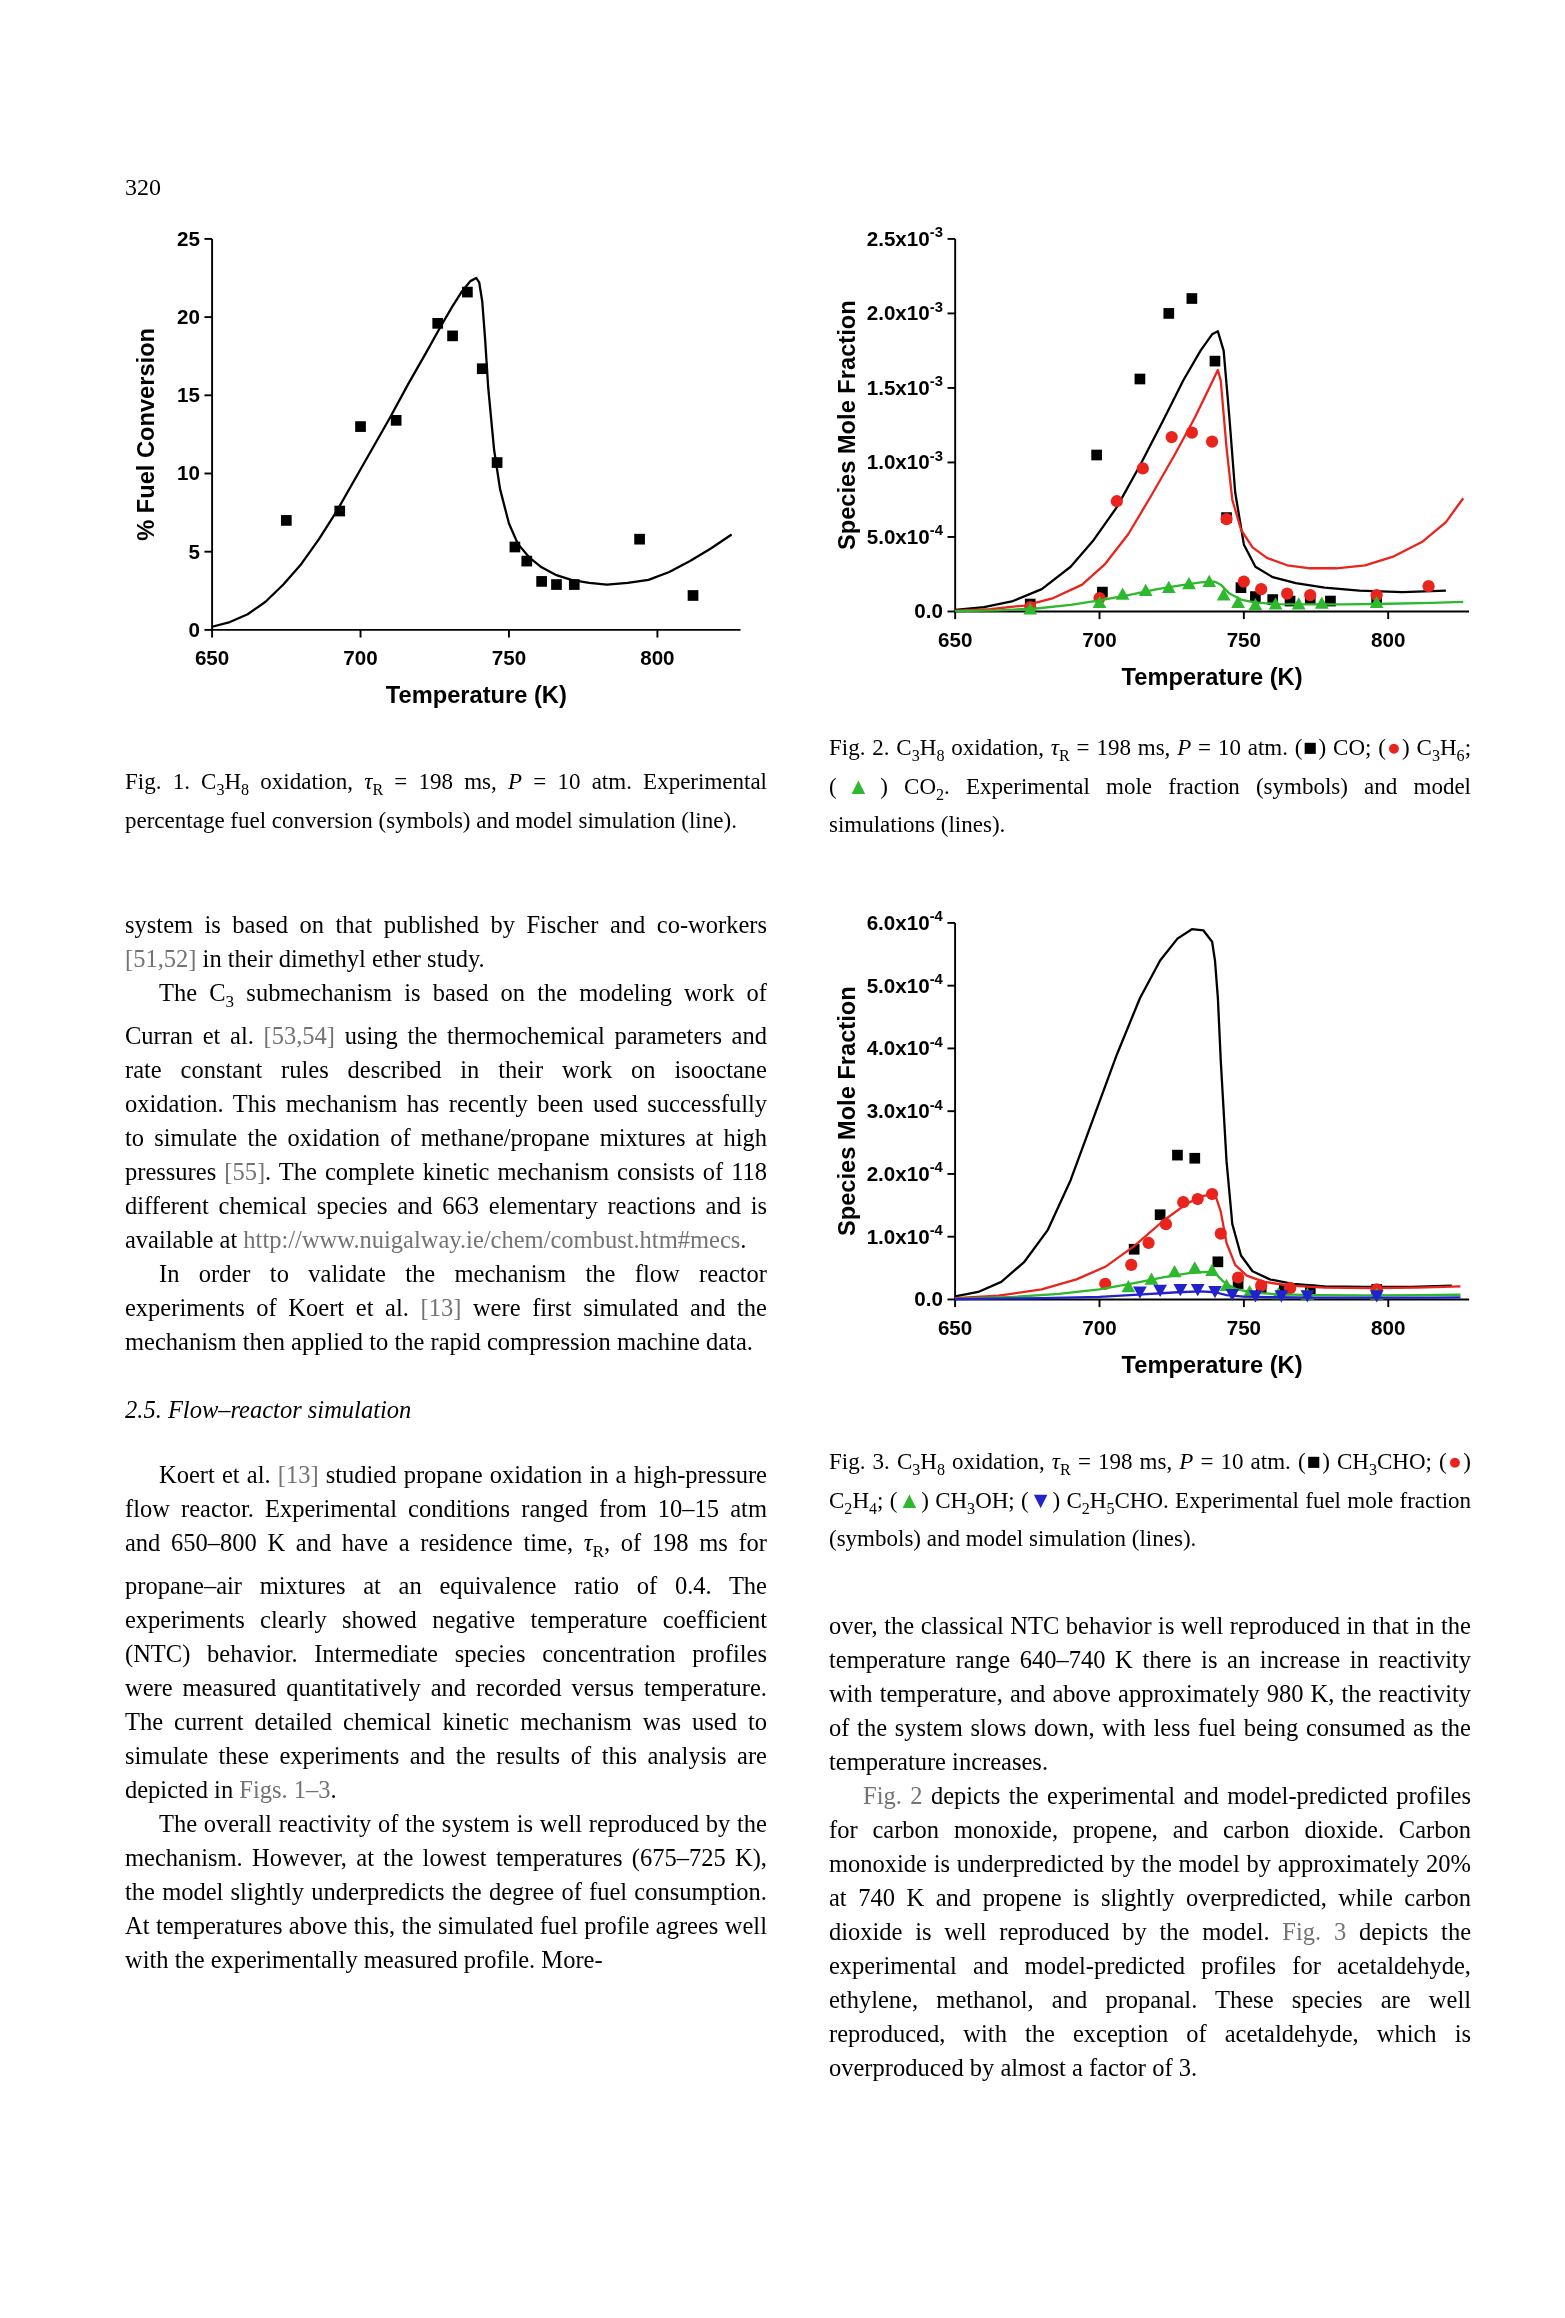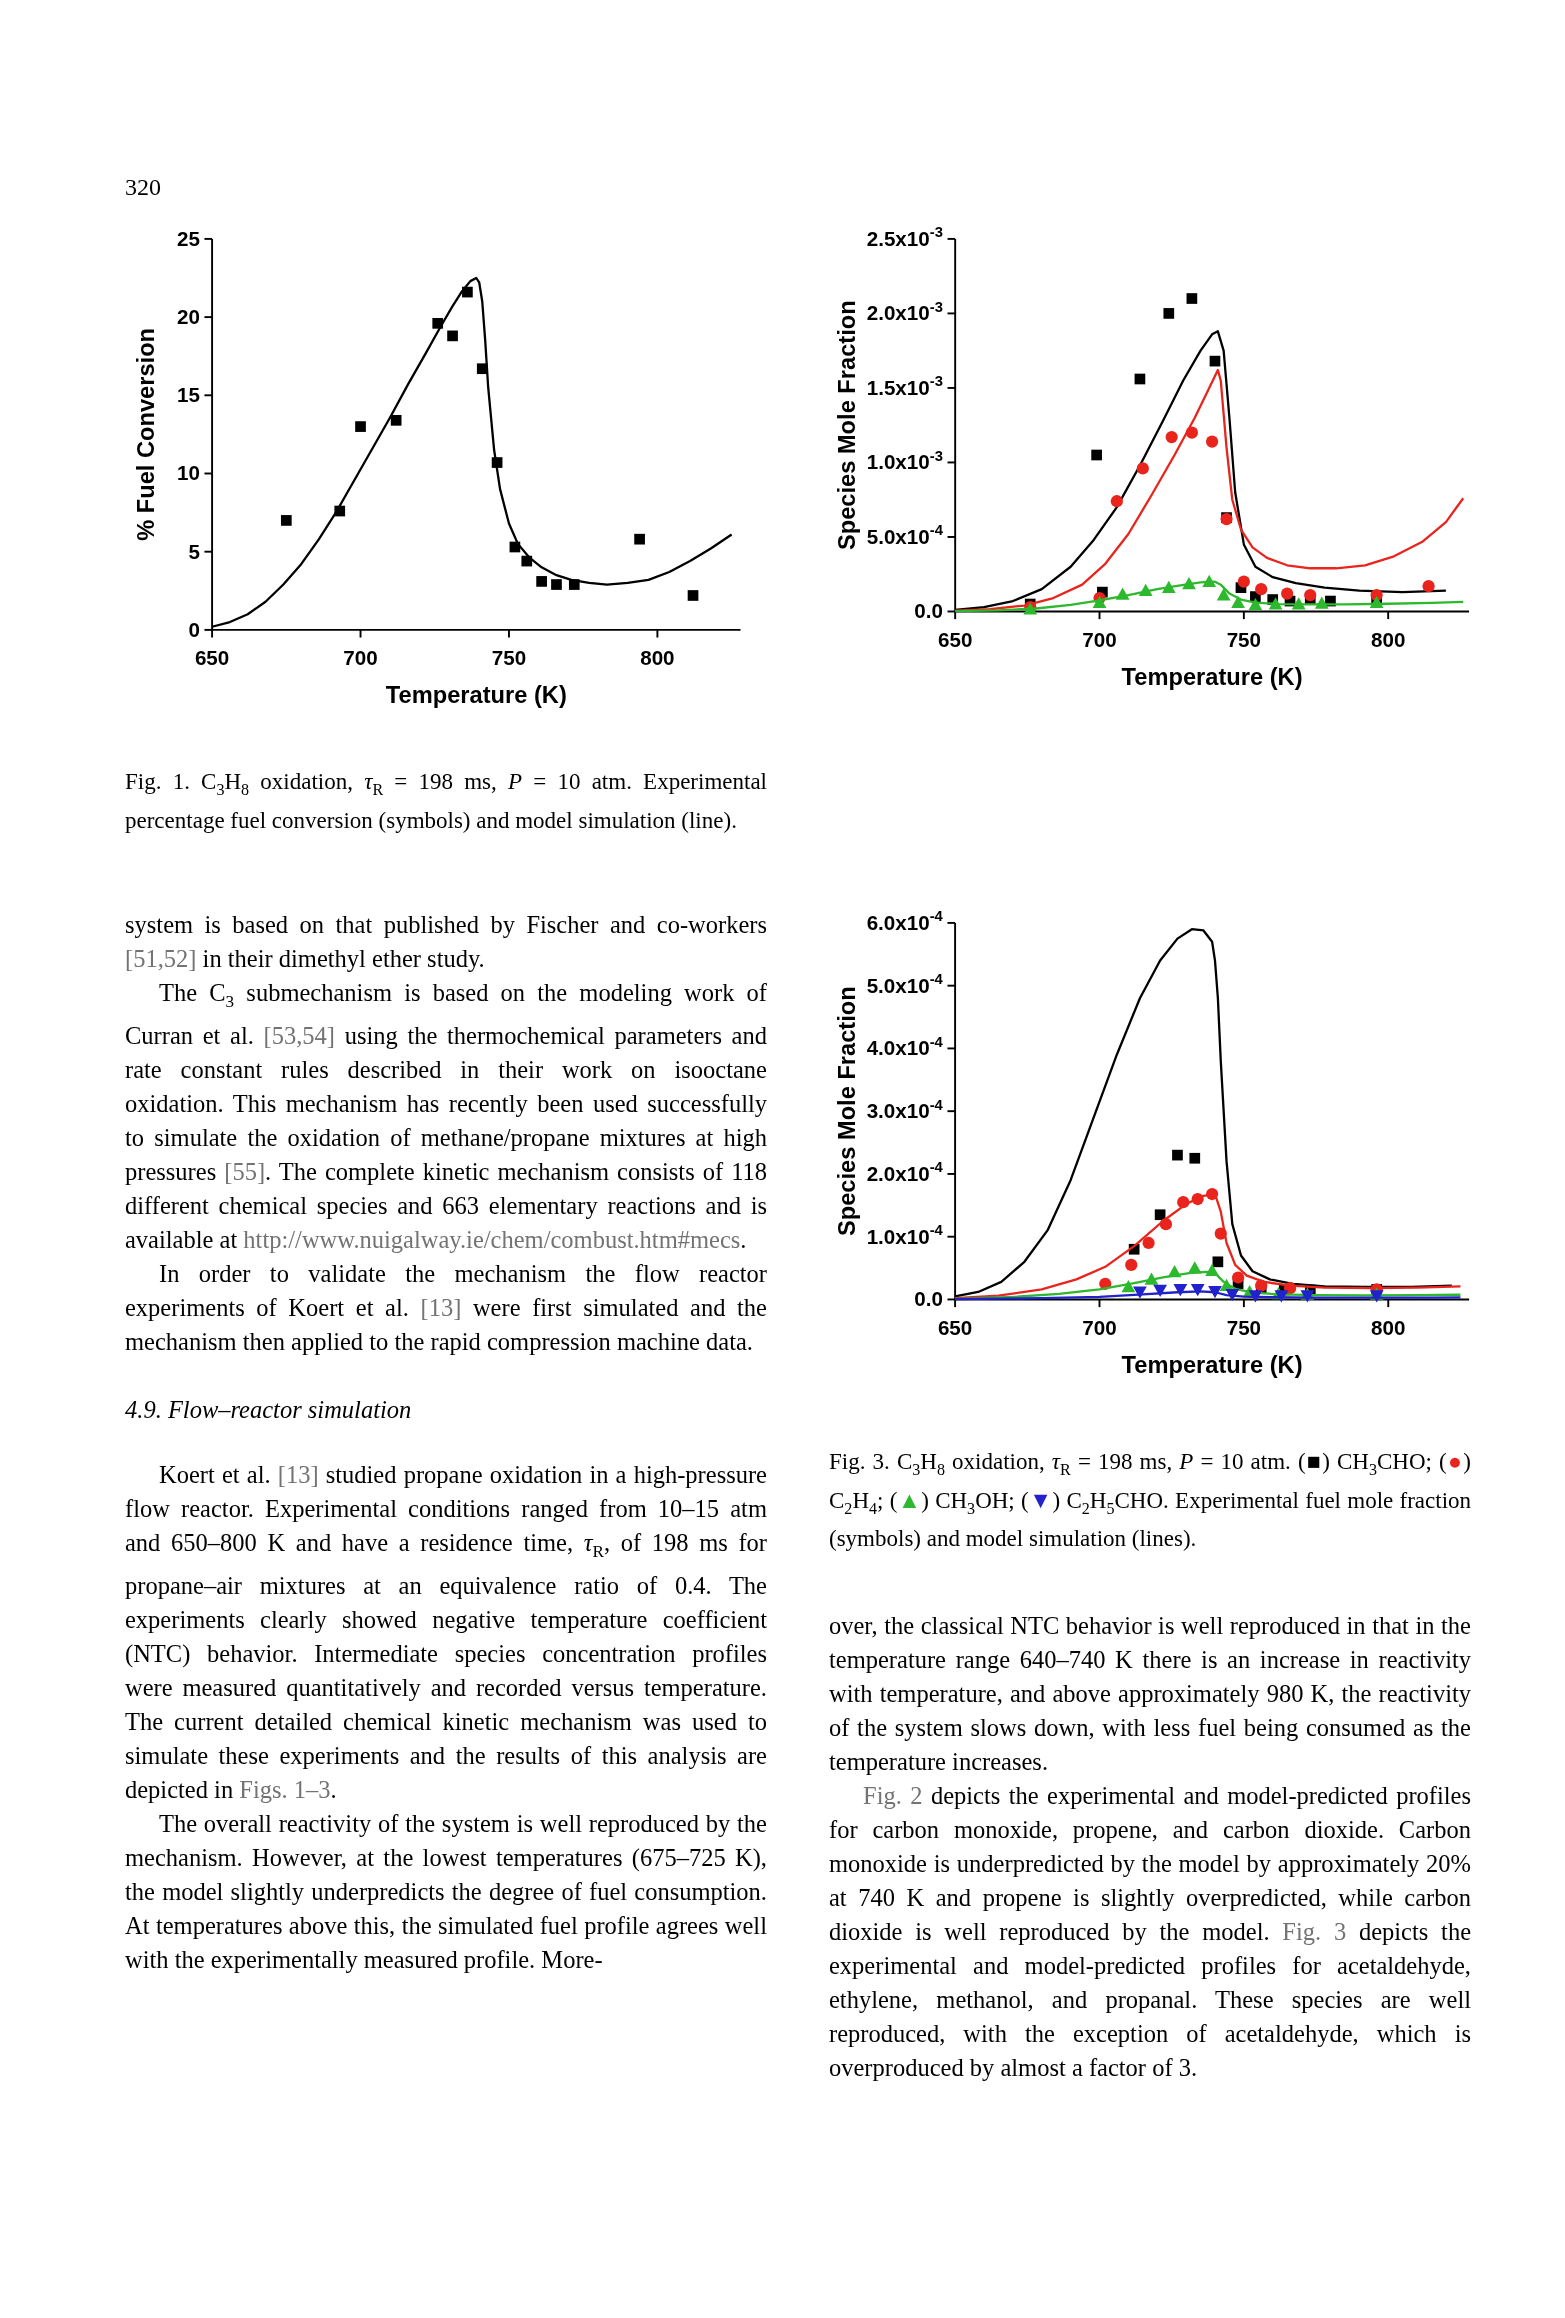--- a/index.html
+++ b/index.html
@@ -144,20 +144,21 @@
         <polygon points="471.25280898876406,472.88800000000003 462.25280898876406,488.88800000000003 480.25280898876406,488.88800000000003" fill="#2db82d"></polygon>
         <polygon points="497.7191011235955,469.96 488.7191011235955,485.96 506.7191011235955,485.96" fill="#2db82d"></polygon>
         <polygon points="516.623595505618,487.528 507.623595505618,503.528 525.623595505618,503.528" fill="#2db82d"></polygon>
         <polygon points="535.5280898876405,497.288 526.5280898876405,513.288 544.5280898876405,513.288" fill="#2db82d"></polygon>
         <polygon points="558.2134831460673,500.216 549.2134831460673,516.216 567.2134831460673,516.216" fill="#2db82d"></polygon>
         <polygon points="584.6797752808989,499.24 575.6797752808989,515.24 593.6797752808989,515.24" fill="#2db82d"></polygon>
         <polygon points="614.9269662921348,499.24 605.9269662921348,515.24 623.9269662921348,515.24" fill="#2db82d"></polygon>
         <polygon points="645.1741573033707,498.264 636.1741573033707,514.264 654.1741573033707,514.264" fill="#2db82d"></polygon>
         <polygon points="717.0112359550562,497.288 708.0112359550562,513.288 726.0112359550562,513.288" fill="#2db82d"></polygon>
       </svg></div>
+  <div class="caption" id="cap2">Fig. 2. C<sub>3</sub>H<sub>8</sub> oxidation, <i>τ</i><sub>R</sub> = 198 ms, <i>P</i> = 10 atm. (■) CO; (<span class="c-red">●</span>) C<sub>3</sub>H<sub>6</sub>; (<span class="c-green">▲</span>) CO<sub>2</sub>. Experimental mole fraction (symbols) and model simulations (lines).</div>
 
   <div class="chart" id="fig3"><svg width="657" height="485" viewBox="0 0 860 635" font-family="&quot;Liberation Sans&quot;, sans-serif">
         <line x1="165" y1="30" x2="165" y2="523" stroke="#000" stroke-width="2.5"></line>
         <line x1="165" y1="523" x2="838" y2="523" stroke="#000" stroke-width="2.5"></line>
         <line x1="165" y1="523" x2="165" y2="533" stroke="#000" stroke-width="2.5"></line>
         <text x="165" y="569" text-anchor="middle" font-size="27" font-weight="bold" fill="#000">650</text>
         <line x1="354.0449438202247" y1="523" x2="354.0449438202247" y2="533" stroke="#000" stroke-width="2.5"></line>
         <text x="354.0449438202247" y="569" text-anchor="middle" font-size="27" font-weight="bold" fill="#000">700</text>
         <line x1="543.0898876404494" y1="523" x2="543.0898876404494" y2="533" stroke="#000" stroke-width="2.5"></line>
         <text x="543.0898876404494" y="569" text-anchor="middle" font-size="27" font-weight="bold" fill="#000">750</text>
@@ -225,21 +226,21 @@
         <polygon points="592.2415730337079,527.07 583.2415730337079,511.07000000000005 601.2415730337079,511.07000000000005" fill="#2222cc"></polygon>
         <polygon points="626.2696629213483,527.07 617.2696629213483,511.07000000000005 635.2696629213483,511.07000000000005" fill="#2222cc"></polygon>
         <polygon points="717.0112359550562,527.07 708.0112359550562,511.07000000000005 726.0112359550562,511.07000000000005" fill="#2222cc"></polygon>
       </svg></div>
   <div class="caption" id="cap3">Fig. 3. C<sub>3</sub>H<sub>8</sub> oxidation, <i>τ</i><sub>R</sub> = 198 ms, <i>P</i> = 10 atm. (■) CH<sub>3</sub>CHO; (<span class="c-red">●</span>) C<sub>2</sub>H<sub>4</sub>; (<span class="c-green">▲</span>) CH<sub>3</sub>OH; (<span class="c-blue">▼</span>) C<sub>2</sub>H<sub>5</sub>CHO. Experimental fuel mole fraction (symbols) and model simulation (lines).</div>
 
   <div id="leftcol">
       <p class="para">system is based on that published by Fischer and co-workers <span class="link">[51,52]</span> in their dimethyl ether study.</p>
       <p class="para indent">The C<sub>3</sub> submechanism is based on the modeling work of Curran et al. <span class="link">[53,54]</span> using the thermochemical parameters and rate constant rules described in their work on isooctane oxidation. This mechanism has recently been used successfully to simulate the oxidation of methane/propane mixtures at high pressures <span class="link">[55]</span>. The complete kinetic mechanism consists of 118 different chemical species and 663 elementary reactions and is available at <span class="link">http://www.nuigalway.ie/chem/combust.htm#mecs</span>.</p>
       <p class="para indent">In order to validate the mechanism the flow reactor experiments of Koert et al. <span class="link">[13]</span> were first simulated and the mechanism then applied to the rapid compression machine data.</p>
-      <h3 class="subheading">4.9. Flow–reactor simulation</h3>
+      <h3 class="subheading">2.5. Flow–reactor simulation</h3>
       <p class="para indent">Koert et al. <span class="link">[13]</span> studied propane oxidation in a high-pressure flow reactor. Experimental conditions ranged from 10–15 atm and 650–800 K and have a residence time, <i>τ</i><sub>R</sub>, of 198 ms for propane–air mixtures at an equivalence ratio of 0.4. The experiments clearly showed negative temperature coefficient (NTC) behavior. Intermediate species concentration profiles were measured quantitatively and recorded versus temperature. The current detailed chemical kinetic mechanism was used to simulate these experiments and the results of this analysis are depicted in <span class="link">Figs. 1–3</span>.</p>
       <p class="para indent">The overall reactivity of the system is well reproduced by the mechanism. However, at the lowest temperatures (675–725 K), the model slightly underpredicts the degree of fuel consumption. At temperatures above this, the simulated fuel profile agrees well with the experimentally measured profile. More-</p>
     </div>
   <div id="rightcol">
       <p class="para">over, the classical NTC behavior is well reproduced in that in the temperature range 640–740 K there is an increase in reactivity with temperature, and above approximately 980 K, the reactivity of the system slows down, with less fuel being consumed as the temperature increases.</p>
       <p class="para indent"><span class="link">Fig. 2</span> depicts the experimental and model-predicted profiles for carbon monoxide, propene, and carbon dioxide. Carbon monoxide is underpredicted by the model by approximately 20% at 740 K and propene is slightly overpredicted, while carbon dioxide is well reproduced by the model. <span class="link">Fig. 3</span> depicts the experimental and model-predicted profiles for acetaldehyde, ethylene, methanol, and propanal. These species are well reproduced, with the exception of acetaldehyde, which is overproduced by almost a factor of 3.</p>
     </div>
 
 </div>
 

